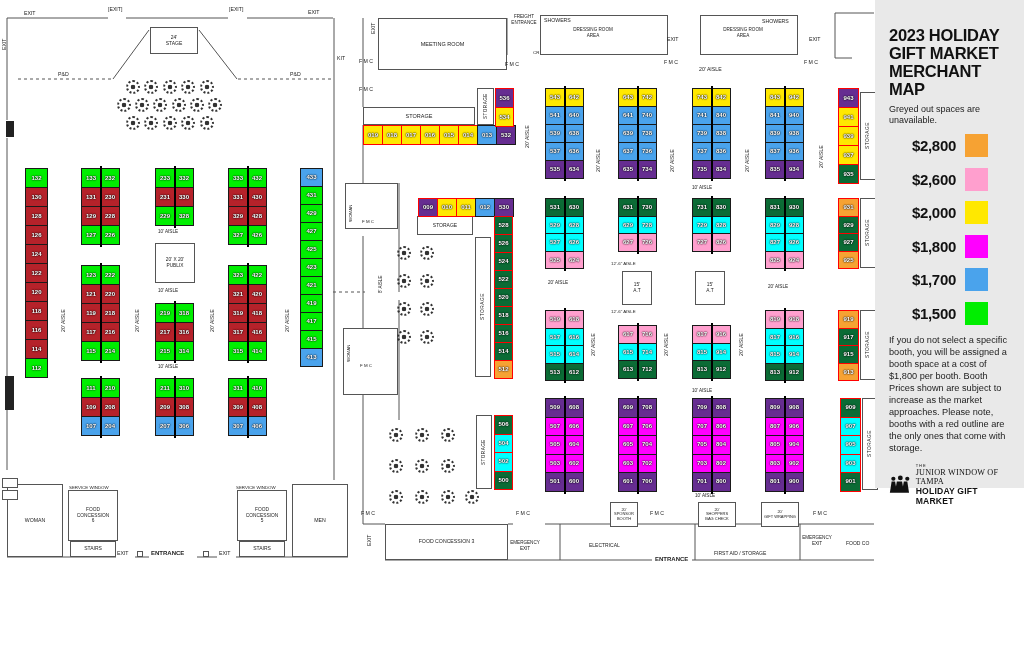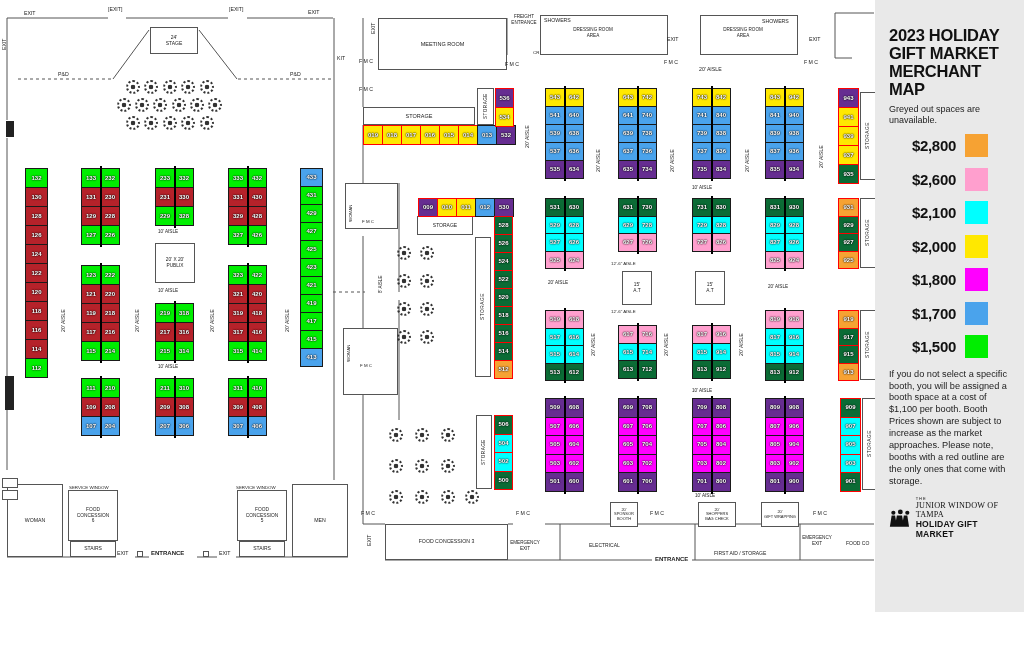--- a/index.html
+++ b/index.html
@@ -11,21 +11,21 @@
   .room.vlab{writing-mode:vertical-rl;transform:rotate(180deg);letter-spacing:.5px;}
   .booth{position:absolute;box-sizing:border-box;border:1px solid #1a1a1a;color:#fff;font-weight:bold;font-size:6px;text-align:center;z-index:3;text-shadow:0 0 1.5px #000,0 0 1.5px #000;overflow:hidden;}
   .booth.ro{border:1.8px solid #f00;}
   .pairline{position:absolute;background:#000;z-index:4;}
   .lbl{position:absolute;font-size:5.2px;color:#222;z-index:5;white-space:pre-line;line-height:1.2;}
   .lbl.v{transform:rotate(-90deg);transform-origin:0 0;white-space:nowrap;}
   .lbl.b{font-weight:bold;}
   .lbl.c{text-align:center;}
   .table{position:absolute;width:14px;height:14px;border:2px dotted #333;border-radius:50%;box-sizing:border-box;z-index:2;background:radial-gradient(circle,#333 2px,transparent 2.6px);}
   
-  #panel{position:absolute;left:875px;top:0;width:149px;height:612px;background:#e9e9e9;z-index:6;}
+  #panel{position:absolute;left:875px;top:0;width:149px;height:488px;background:#e9e9e9;z-index:6;}
   #panel .inner{padding:26px 10px 0 14px;}
   .ttl{font-weight:bold;font-size:16.5px;line-height:1.1;color:#111;letter-spacing:-.3px;width:128px;}
   .sub{font-size:9px;color:#222;margin-top:5px;line-height:1.25;width:120px;}
   #price-list{margin-top:8px;}
   .price-row{display:flex;align-items:center;justify-content:flex-end;height:23.5px;margin-bottom:10px;padding-right:26px;}
   .price-label{font-weight:bold;font-size:15px;color:#111;letter-spacing:-.3px;}
   .swatch{width:23px;height:23px;margin-left:9px;flex:0 0 auto;}
   .note{font-size:9.2px;line-height:1.3;color:#222;width:126px;margin-top:3px;}
   .logo{display:flex;align-items:center;margin-top:8px;}
   .logo-txt{margin-left:4px;}
@@ -506,41 +506,37 @@
       <div id="price-list">
           <div class="price-row">
             <div class="price-label">$2,800</div>
             <div class="swatch" style="background: rgb(246, 162, 51);"></div>
           </div>
           <div class="price-row">
             <div class="price-label">$2,600</div>
             <div class="swatch" style="background: rgb(255, 159, 206);"></div>
           </div>
           <div class="price-row">
-            <div class="price-label">$2,100</div>
-            <div class="swatch" style="background: rgb(0, 255, 255);"></div>
-          </div>
-          <div class="price-row">
             <div class="price-label">$2,000</div>
             <div class="swatch" style="background: rgb(255, 232, 0);"></div>
           </div>
           <div class="price-row">
             <div class="price-label">$1,800</div>
             <div class="swatch" style="background: rgb(255, 0, 255);"></div>
           </div>
           <div class="price-row">
             <div class="price-label">$1,700</div>
             <div class="swatch" style="background: rgb(74, 163, 236);"></div>
           </div>
           <div class="price-row">
             <div class="price-label">$1,500</div>
             <div class="swatch" style="background: rgb(0, 238, 0);"></div>
           </div>
         </div>
-      <div class="note">If you do not select a specific booth, you will be assigned a booth space at a cost of $1,100 per booth. Booth Prices shown are subject to increase as the market approaches. Please note, booths with a red outline are the only ones that come with storage.</div>
+      <div class="note">If you do not select a specific booth, you will be assigned a booth space at a cost of $1,800 per booth. Booth Prices shown are subject to increase as the market approaches. Please note, booths with a red outline are the only ones that come with storage.</div>
       <div class="logo">
         <svg width="26" height="20" viewBox="0 0 26 20">
           <circle cx="5" cy="4" r="2.4" fill="#111"></circle>
             <circle cx="13" cy="3" r="2.8" fill="#111"></circle>
             <circle cx="21" cy="4" r="2.4" fill="#111"></circle>
           <path d="M1,20 L3,7 h4 l1,6 l1,-6 h6 l1,6 l1,-6 h4 l2,13 Z" fill="#111"></path>
         </svg>
         <div class="logo-txt">
           <div class="logo-the">THE</div>
           <div class="logo-l1">JUNIOR WINDOW OF TAMPA</div>

